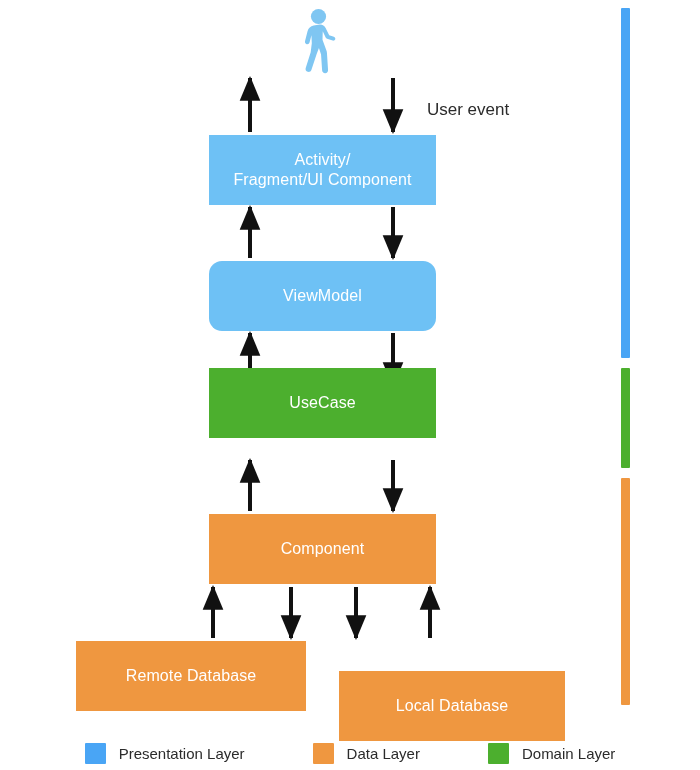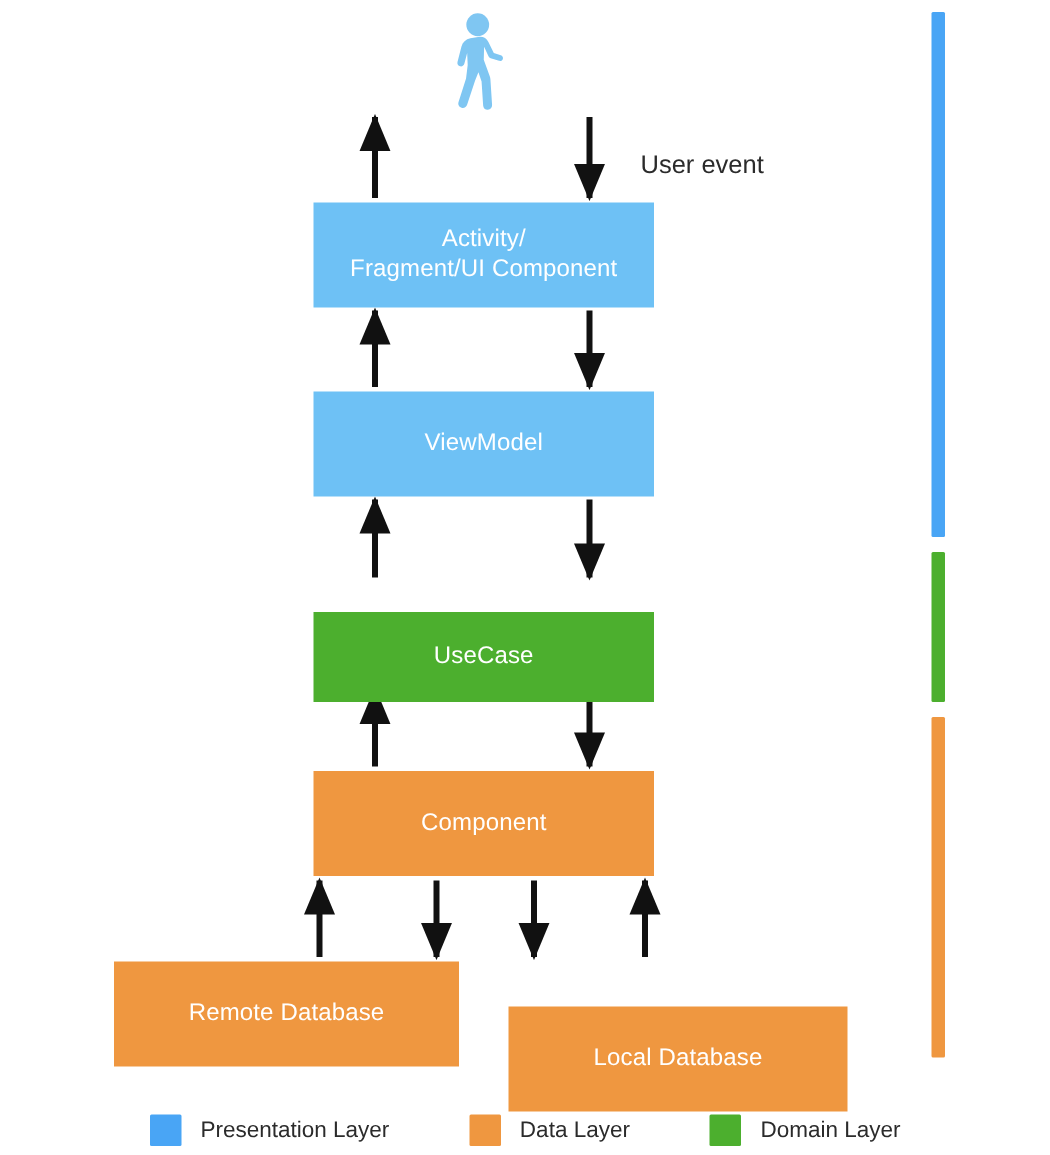--- a/index.html
+++ b/index.html
@@ -63,21 +63,21 @@
 
   .legend {
     position: absolute;
     left: 0;
     top: 736px;
     width: 700px;
     height: 34px;
     display: flex;
     align-items: center;
     justify-content: center;
-    gap: 53px;
+    gap: 68px;
   }
   .legend-item {
     display: flex;
     align-items: center;
     gap: 13px;
   }
   .legend-swatch {
     width: 21px;
     height: 21px;
     border-radius: 1px;
@@ -132,23 +132,23 @@
 
     <line x1="356" y1="587" x2="356" y2="638" stroke="#111111" stroke-width="4" marker-end="url(#arrowhead)"></line>
     <line x1="430" y1="638" x2="430" y2="587" stroke="#111111" stroke-width="4" marker-end="url(#arrowhead)"></line>
   </svg>
 
   <div class="edge-label" style="left:427px; top:100px;">User event</div>
 
   <div class="node node-blue" style="left:209px; top:135px; width:227px; height:70px;">Activity/
 Fragment/UI Component</div>
 
-  <div class="node node-blue" style="left:209px; top:261px; width:227px; height:70px;">ViewModel</div>
+  <div class="node node-blue" style="left:209px; top:261px; width:227px; height:70px;border-radius:13px;">ViewModel</div>
 
-  <div class="node node-green" style="left:209px; top:408px; width:227px; height:60px;">UseCase</div>
+  <div class="node node-green" style="left:209px; top:368px; width:227px; height:70px;">UseCase</div>
 
   <div class="node node-orange" style="left:209px; top:514px; width:227px; height:70px;">Component</div>
 
   <div class="node node-orange" style="left:76px; top:641px; width:230px; height:70px;">Remote Database</div>
 
   <div class="node node-orange" style="left:339px; top:641px; width:226px; height:70px;margin-top:30px;">Local Database</div>
 
   <div class="lane lane-blue" style="left:621px; top:8px; height:350px;"></div>
   <div class="lane lane-green" style="left:621px; top:368px; height:100px;"></div>
   <div class="lane lane-orange" style="left:621px; top:478px; height:227px;"></div>

